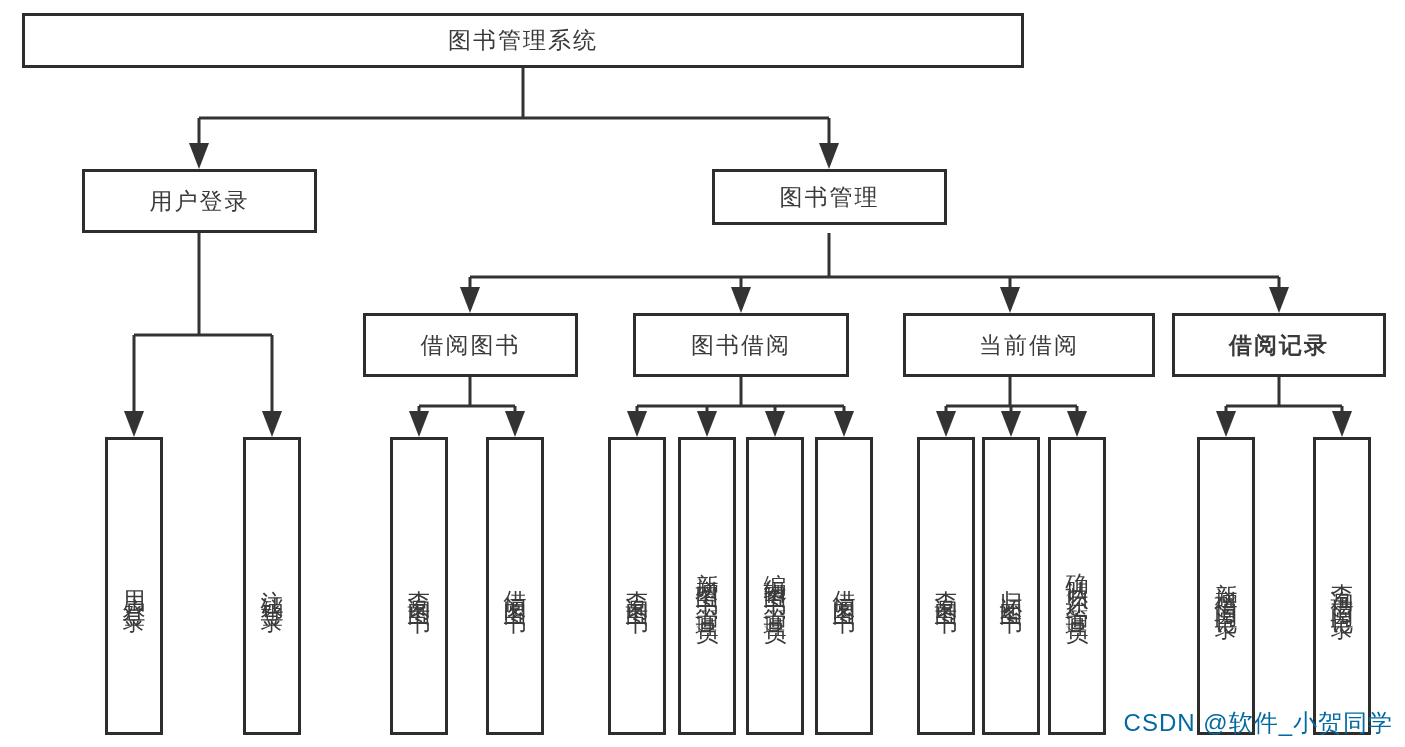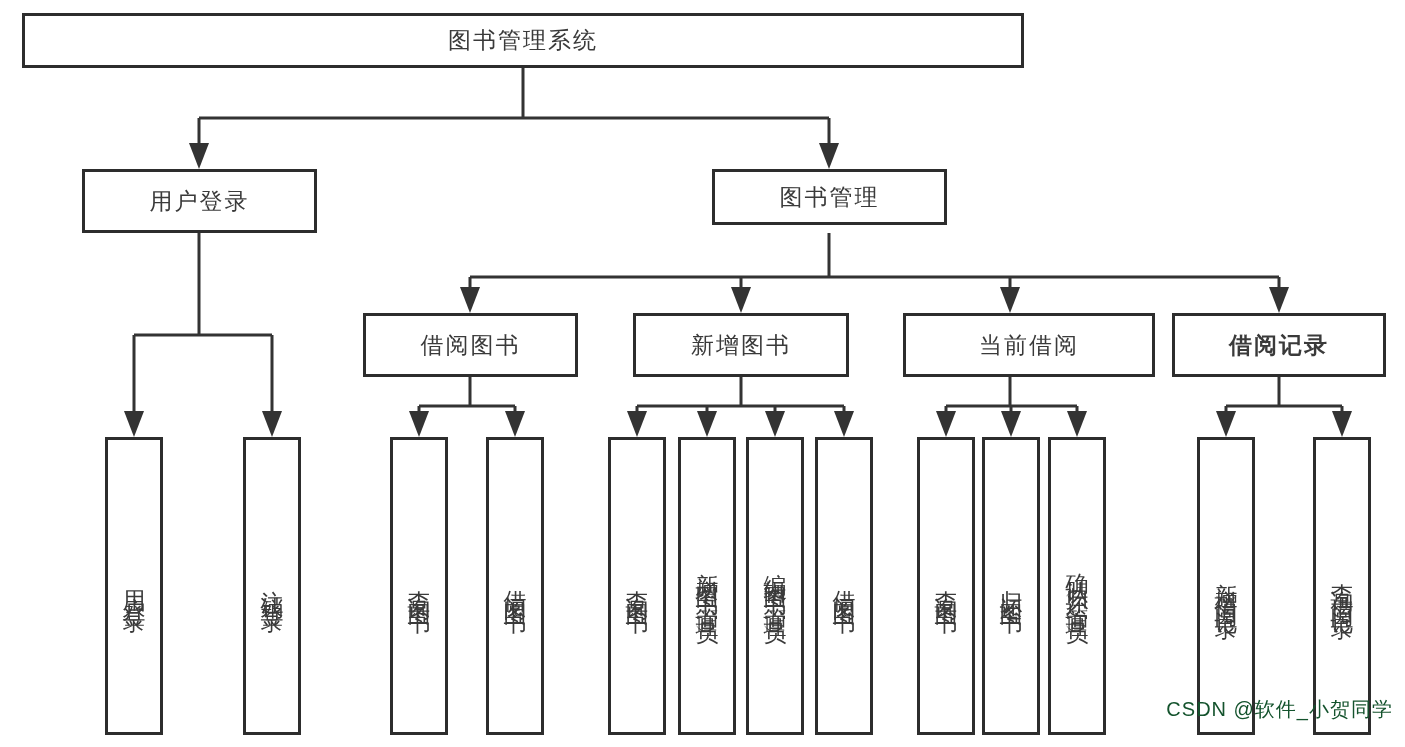--- a/index.html
+++ b/index.html
@@ -27,24 +27,24 @@
   .hnode{letter-spacing:2px;}
   .vnode{
     writing-mode:vertical-rl;
     text-orientation:mixed;
     letter-spacing:7px;
     line-height:1;
   }
   .watermark{
     position:absolute;
     right:12px;
-    bottom:24px;
-    font-size:20px;
+    bottom:8px;
+    font-size:24px;
     letter-spacing:1px;
-    color:#14532d;
+    color:#0369a1;
     white-space:nowrap;
     z-index:5;
   }
 </style>
 </head>
 <body>
 
 <div class="stage">
 
   <svg class="wires" viewBox="0 0 1405 747" aria-hidden="true">
@@ -89,21 +89,21 @@
       <polygon points="1332,411 1352,411 1342,437"></polygon>
     </g>
   </svg>
 
   <div class="node hnode" style="left:22px;top:13px;width:1002px;height:55px;">图书管理系统</div>
 
   <div class="node hnode" style="left:82px;top:169px;width:235px;height:64px;">用户登录</div>
   <div class="node hnode" style="left:712px;top:169px;width:235px;height:56px;">图书管理</div>
 
   <div class="node hnode" style="left:363px;top:313px;width:215px;height:64px;">借阅图书</div>
-  <div class="node hnode" style="left:633px;top:313px;width:216px;height:64px;">新增图书</div>
+  <div class="node hnode" style="left:633px;top:313px;width:216px;height:64px;">图书借阅</div>
   <div class="node hnode" style="left:903px;top:313px;width:252px;height:64px;font-family:Liberation Mono, monospace;">当前借阅</div>
   <div class="node hnode" style="left:1172px;top:313px;width:214px;height:64px;font-weight:bold;">借阅记录</div>
 
   <div class="node vnode" style="left:105px;top:437px;width:58px;height:298px;">用户登录</div>
   <div class="node vnode" style="left:243px;top:437px;width:58px;height:298px;">注销登录</div>
 
   <div class="node vnode" style="left:390px;top:437px;width:58px;height:298px;">查询图书</div>
   <div class="node vnode" style="left:486px;top:437px;width:58px;height:298px;">借阅图书</div>
 
   <div class="node vnode" style="left:608px;top:437px;width:58px;height:298px;">查询图书</div>

